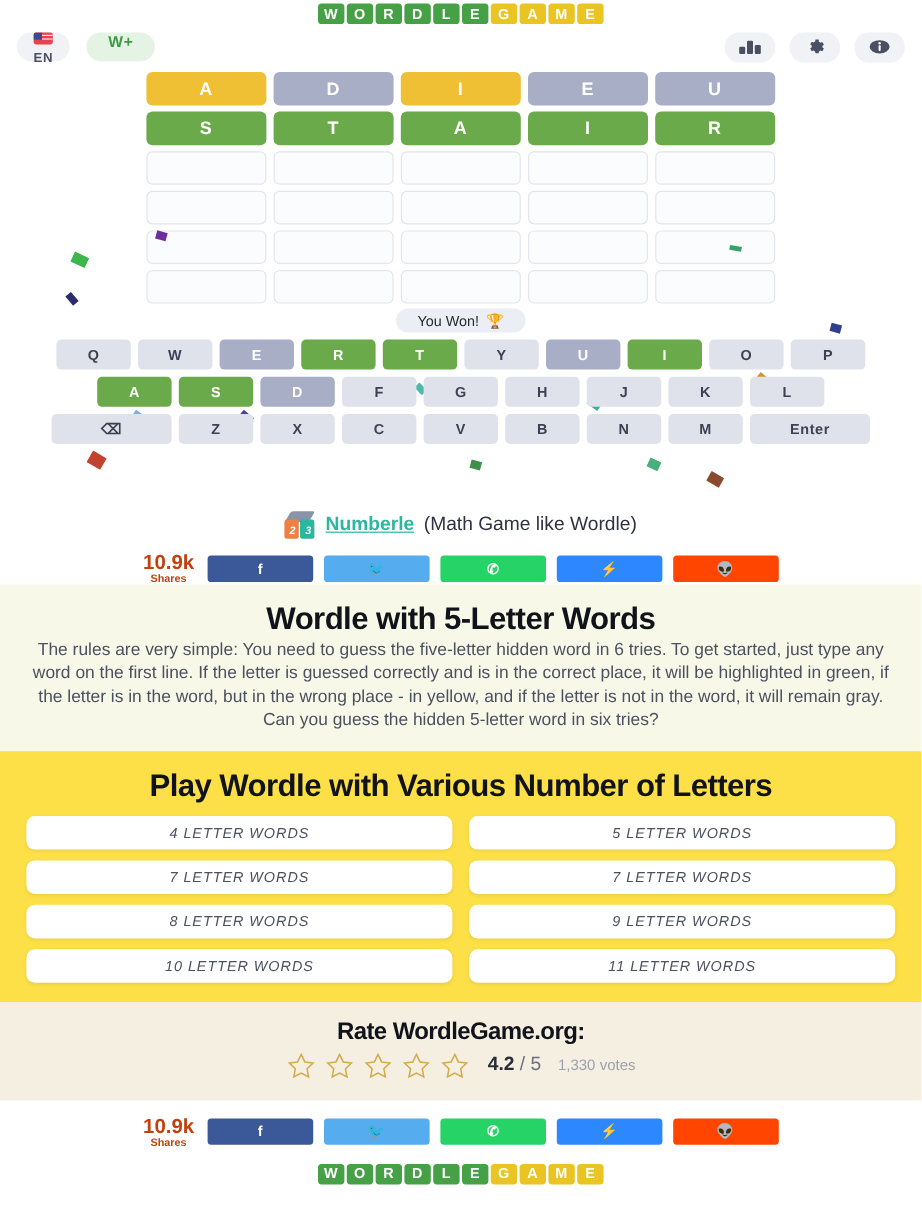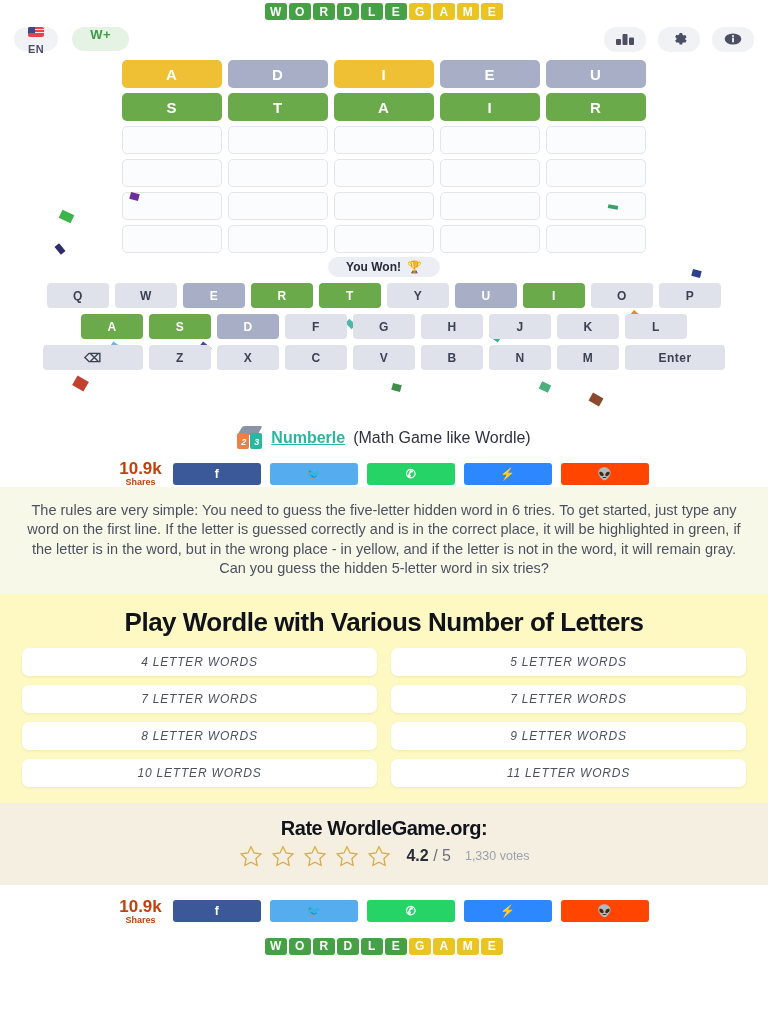--- a/index.html
+++ b/index.html
@@ -67,22 +67,22 @@
   }
   .tile.empty { background: #fbfcfd; border: 1.5px solid #e2e5ec; color: transparent; }
   .tile.green { background: #6baa4a; }
   .tile.yellow { background: #efc033; }
   .tile.gray  { background: #a7aec5; }
 
   
   .toast-wrap { display: flex; justify-content: center; margin-top: 4px; height: 20px; position: relative; z-index: 9; }
   .toast {
     background: #eceef5; border-radius: 11px; padding: 2px 18px;
-    font-size: 12px; font-weight: 700; color: #272a35;
-    display: flex; align-items: center; gap: 6px;
+    font-size: 12px; font-weight: 400; color: #272a35;
+    display: flex; align-items: flex-end; gap: 6px;
   }
 
   
   .kbd { display: flex; flex-direction: column; align-items: center; gap: 6px; margin-top: 6px; position: relative; z-index: 6; }
   .krow { display: flex; gap: 6px; }
   .key {
     height: 25px; min-width: 62px; border-radius: 4px; background: #dfe2ea;
     display: flex; align-items: center; justify-content: center;
     font-size: 12px; font-weight: 700; color: #3c4154; cursor: pointer; letter-spacing: .5px;
   }
@@ -127,21 +127,21 @@
     display: flex; align-items: center; justify-content: center; color: #fff;
     font-size: 12px; font-weight: 700;
   }
   .s-fb { background: #3b5998; } .s-tw { background: #55acee; }
   .s-wa { background: #25d366; } .s-ms { background: #2d88ff; }
   .s-rd { background: #ff4500; }
 
   
   .sec { padding: 14px 22px 16px; text-align: center; }
   .sec-cream { background: #f7f8e8; }
-  .sec-gray  { background: #fef9c3; }
+  .sec-gray  { background: #fde047; }
   .sec-beige { background: #f4efe0; }
   .sec h2 {
     font-size: 26px; font-weight: 700; color: #11131a;
     letter-spacing: -.5px; line-height: 1.12; margin-bottom: 3px;
   }
   .sec p { font-size: 14.5px; line-height: 1.33; color: #4c5160; }
 
   .lenwrap { display: grid; grid-template-columns: 1fr 1fr; gap: 9px 14px; margin-top: 11px; }
   .lenbtn {
     background: #fff; border-radius: 7px; height: 28px;
@@ -332,20 +332,21 @@
       </div>
       <div class="sbtn s-ms">
         <span>⚡</span>
       </div>
       <div class="sbtn s-rd">
         <span>👽</span>
       </div>
     </div>
 
   <div class="sec sec-cream">
+    <h2>Wordle with 5-Letter Words</h2>
     <p>The rules are very simple: You need to guess the five-letter hidden word in 6 tries. To get started, just type any word on the first line. If the letter is guessed correctly and is in the correct place, it will be highlighted in green, if the letter is in the word, but in the wrong place - in yellow, and if the letter is not in the word, it will remain gray. Can you guess the hidden 5-letter word in six tries?</p>
   </div>
 
   <div class="sec sec-gray">
     <h2>Play Wordle with Various Number of Letters</h2>
     <div class="lenwrap" id="lenwrap">
         <div class="lenbtn">4 LETTER WORDS</div>
         <div class="lenbtn">5 LETTER WORDS</div>
         <div class="lenbtn">7 LETTER WORDS</div>
         <div class="lenbtn">7 LETTER WORDS</div>

